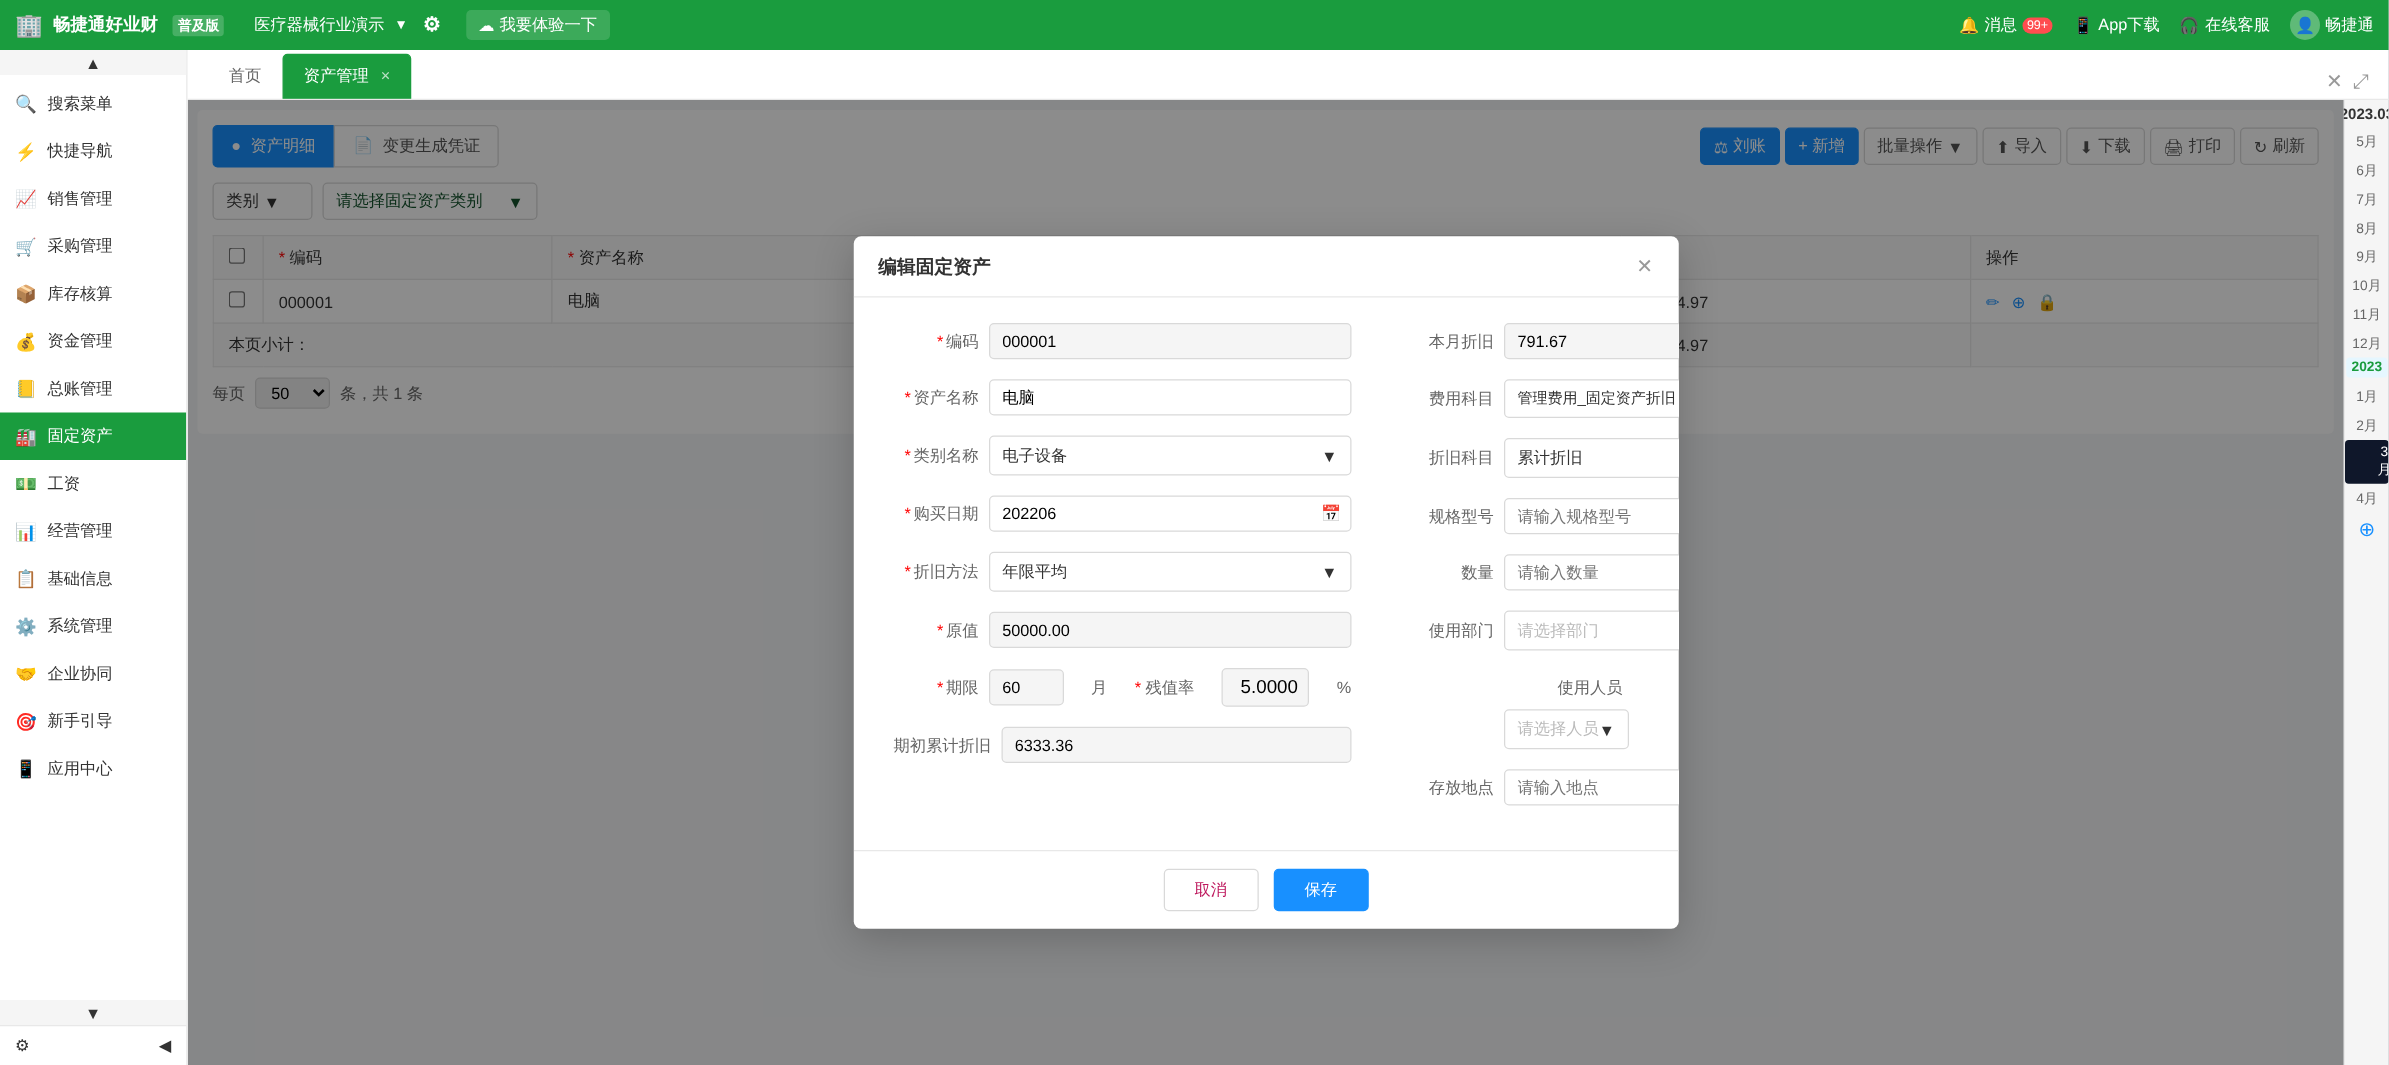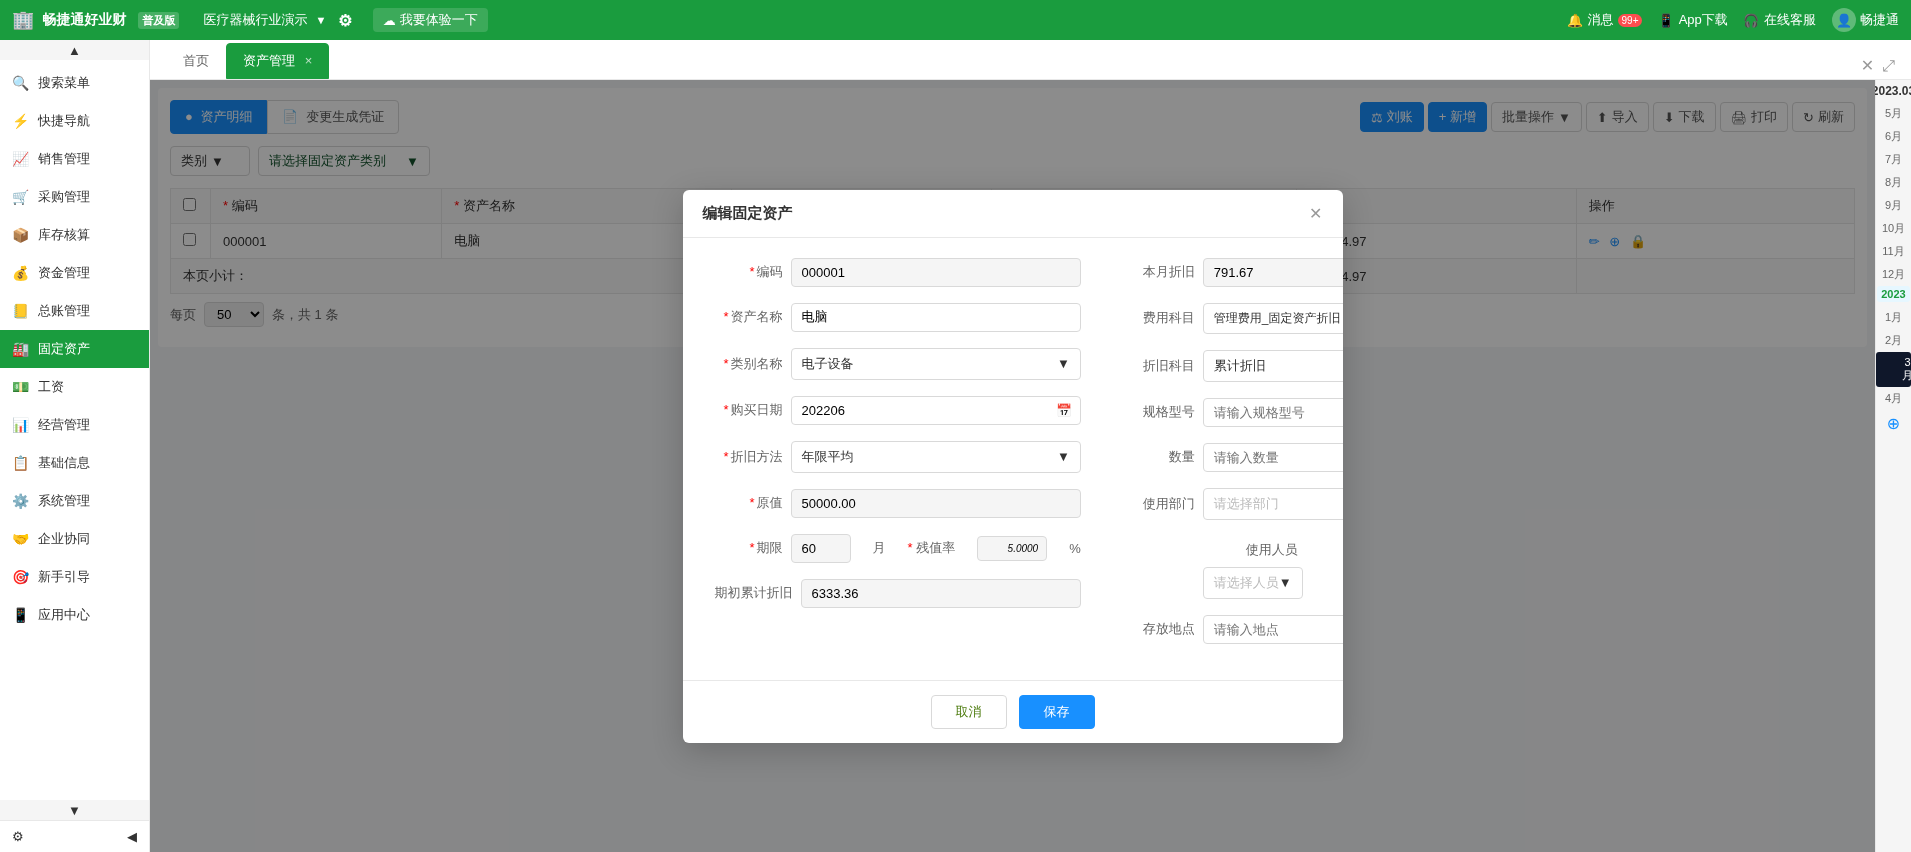--- a/index.html
+++ b/index.html
@@ -81,23 +81,23 @@
     .required-star { color: red; margin-right: 2px; }
     .form-input { flex: 1; border: 1px solid #d9d9d9; border-radius: 4px; padding: 6px 10px; font-size: 13px; outline: none; background: white; }
     .form-input.readonly { background: #f5f5f5; }
     .form-select { flex: 1; border: 1px solid #d9d9d9; border-radius: 4px; padding: 6px 10px; font-size: 13px; background: white; display: flex; align-items: center; justify-content: space-between; cursor: pointer; }
     .form-input-with-icon { flex: 1; position: relative; display: flex; align-items: center; }
     .form-input-with-icon input { flex: 1; border: 1px solid #d9d9d9; border-radius: 4px; padding: 6px 30px 6px 10px; font-size: 13px; outline: none; width: 100%; }
     .form-input-with-icon .cal-icon { position: absolute; right: 8px; color: #999; cursor: pointer; }
     .period-row { flex: 1; display: flex; align-items: center; gap: 22px; }
     .period-input { width: 60px; border: 1px solid #d9d9d9; border-radius: 4px; padding: 6px 10px; font-size: 13px; }
     .period-unit { color: #666; }
-    .residual-input { width: 70px; border: 1px solid #d9d9d9; border-radius: 4px; padding: 6px 8px; font-size: 10px; text-align: right; font-style: italic; }
+    .residual-input { width: 70px; border: 1px solid #d9d9d9; border-radius: 4px; padding: 6px 8px; font-size: 15px; text-align: right; }
     .note-text { color: #999; font-size: 12px; margin-top: 12px; line-height: 1.6; }
-    .btn-cancel { padding: 7px 24px; border: 1px solid #d9d9d9; border-radius: 4px; background: white; cursor: pointer; font-size: 13px; color: #4d7c0f; text-align: center; }
+    .btn-cancel { padding: 7px 24px; border: 1px solid #d9d9d9; border-radius: 4px; background: white; cursor: pointer; font-size: 13px; color: #be185d; text-align: center; }
     .btn-save { padding: 7px 24px; border: 1px solid #1890ff; border-radius: 4px; background: #1890ff; cursor: pointer; font-size: 13px; color: white; }
 
     
     .page-toolbar { display: flex; align-items: center; gap: 4px; }
     .toolbar-icon-btn { display: flex; align-items: center; gap: 4px; padding: 5px 10px; border: 1px solid #d9d9d9; border-radius: 4px; background: white; cursor: pointer; font-size: 13px; color: #555; }
     .toolbar-icon-btn.blue-active { background: #1890ff; color: white; border-color: #1890ff; }
 
     
     .asset-subtabs { display: flex; gap: 0; }
     .asset-subtab { padding: 7px 14px; cursor: pointer; font-size: 13px; color: #555; border: 1px solid #d9d9d9; background: white; }

